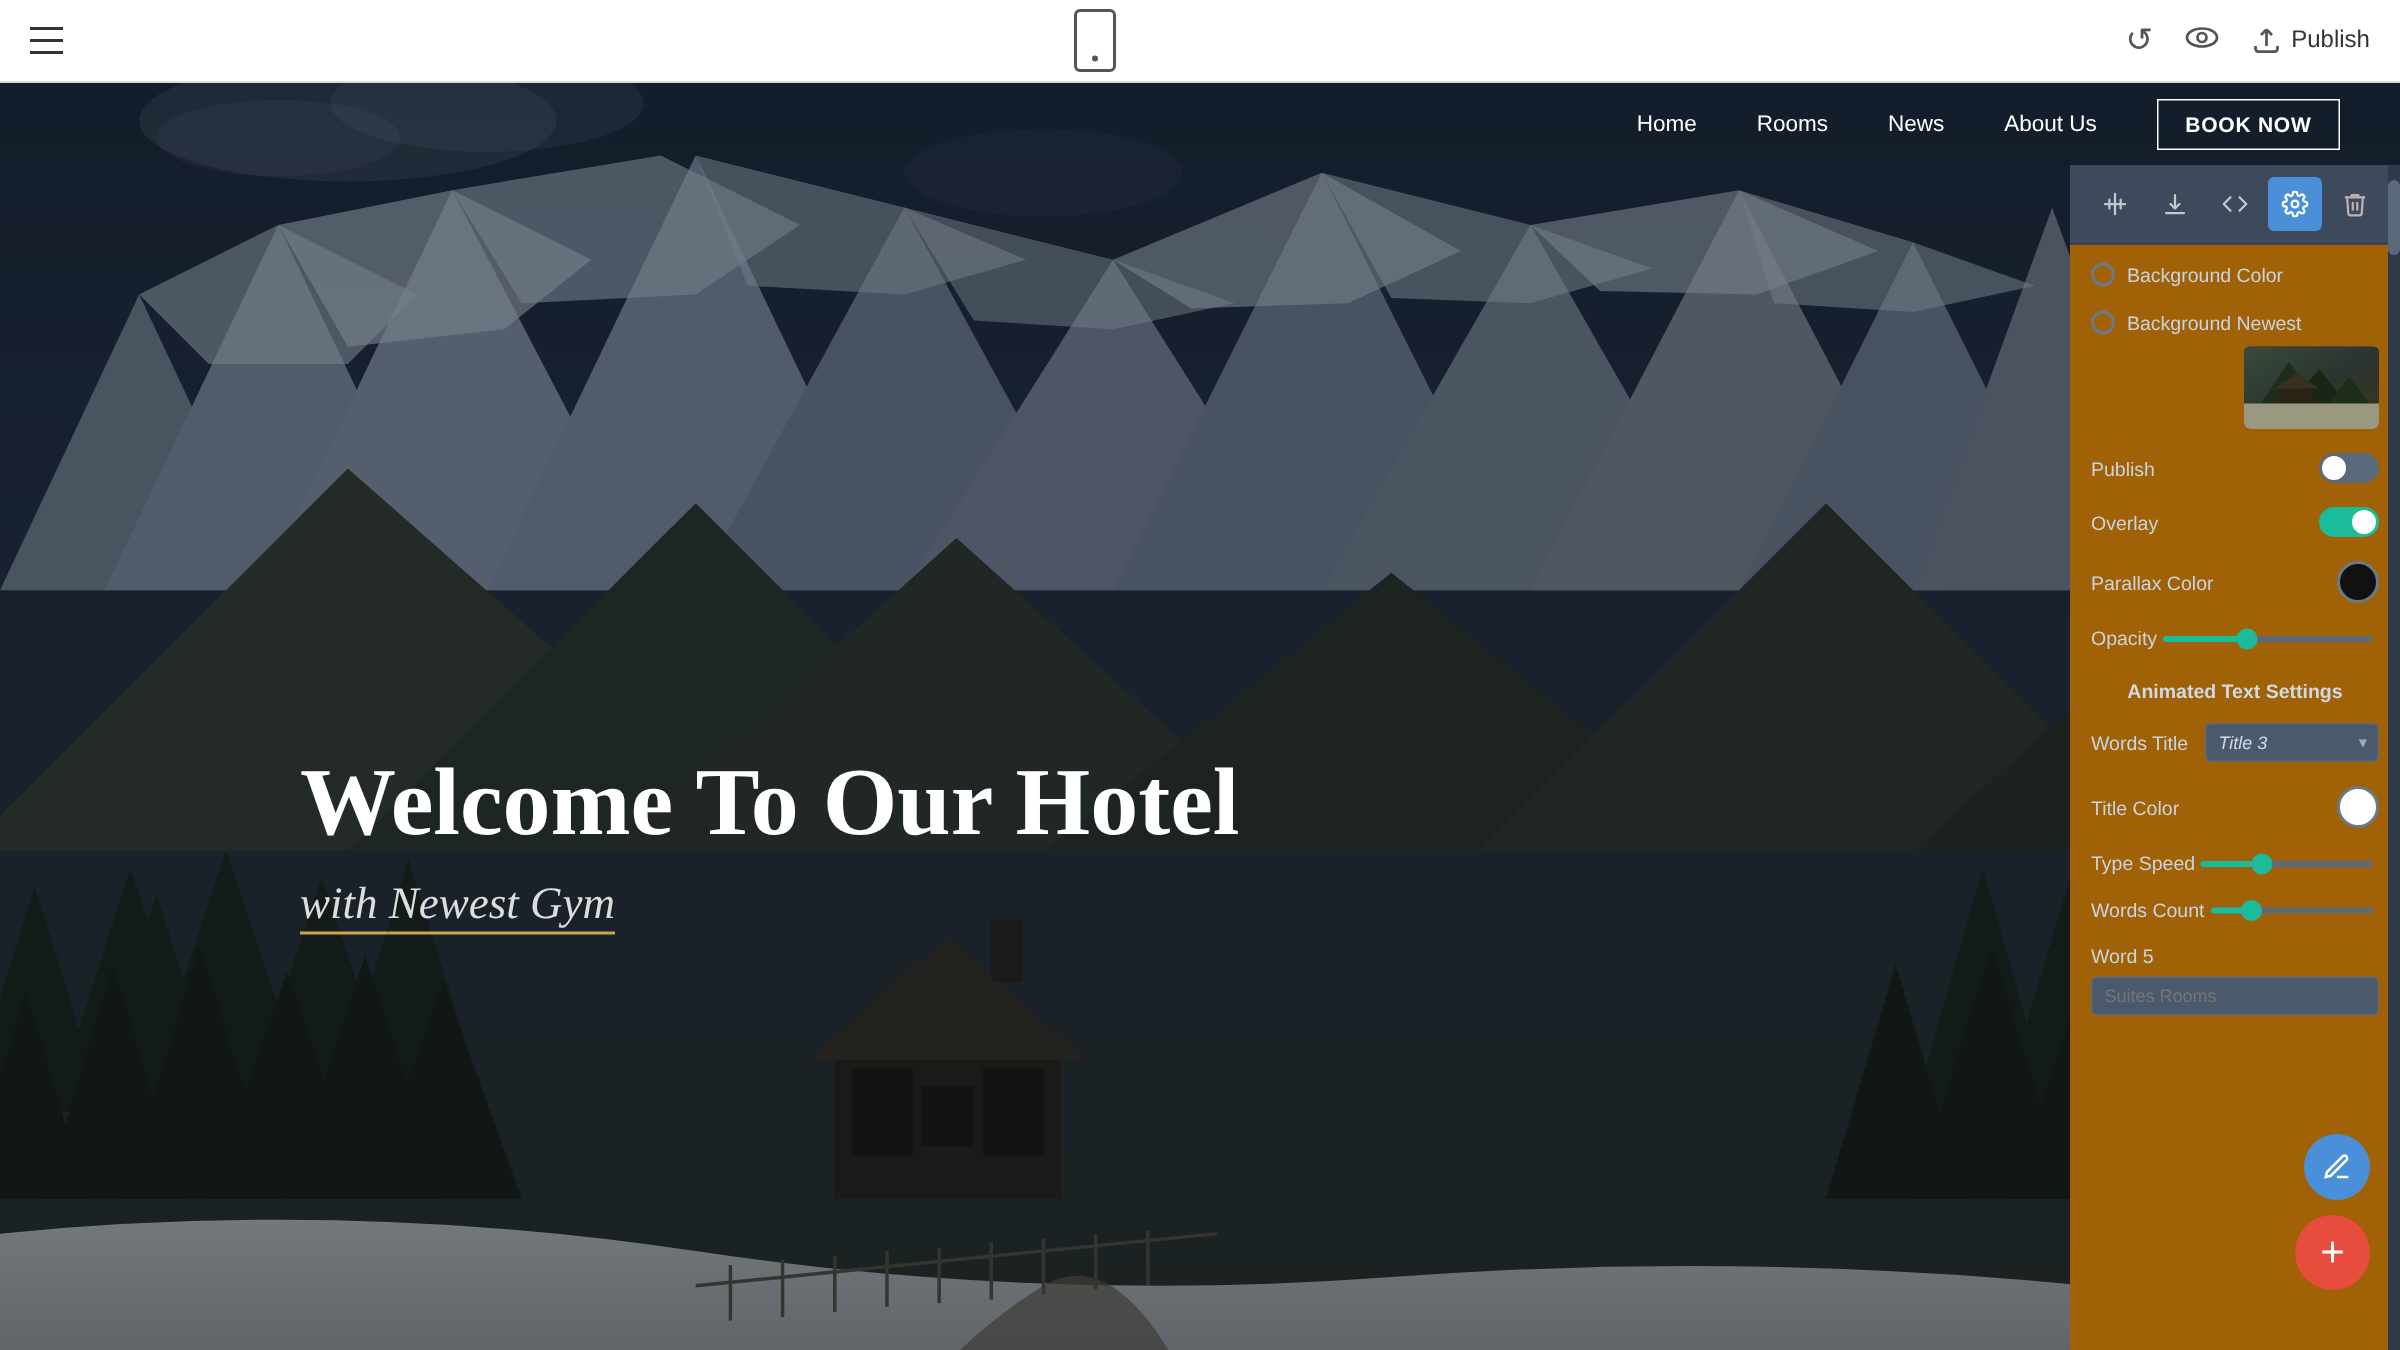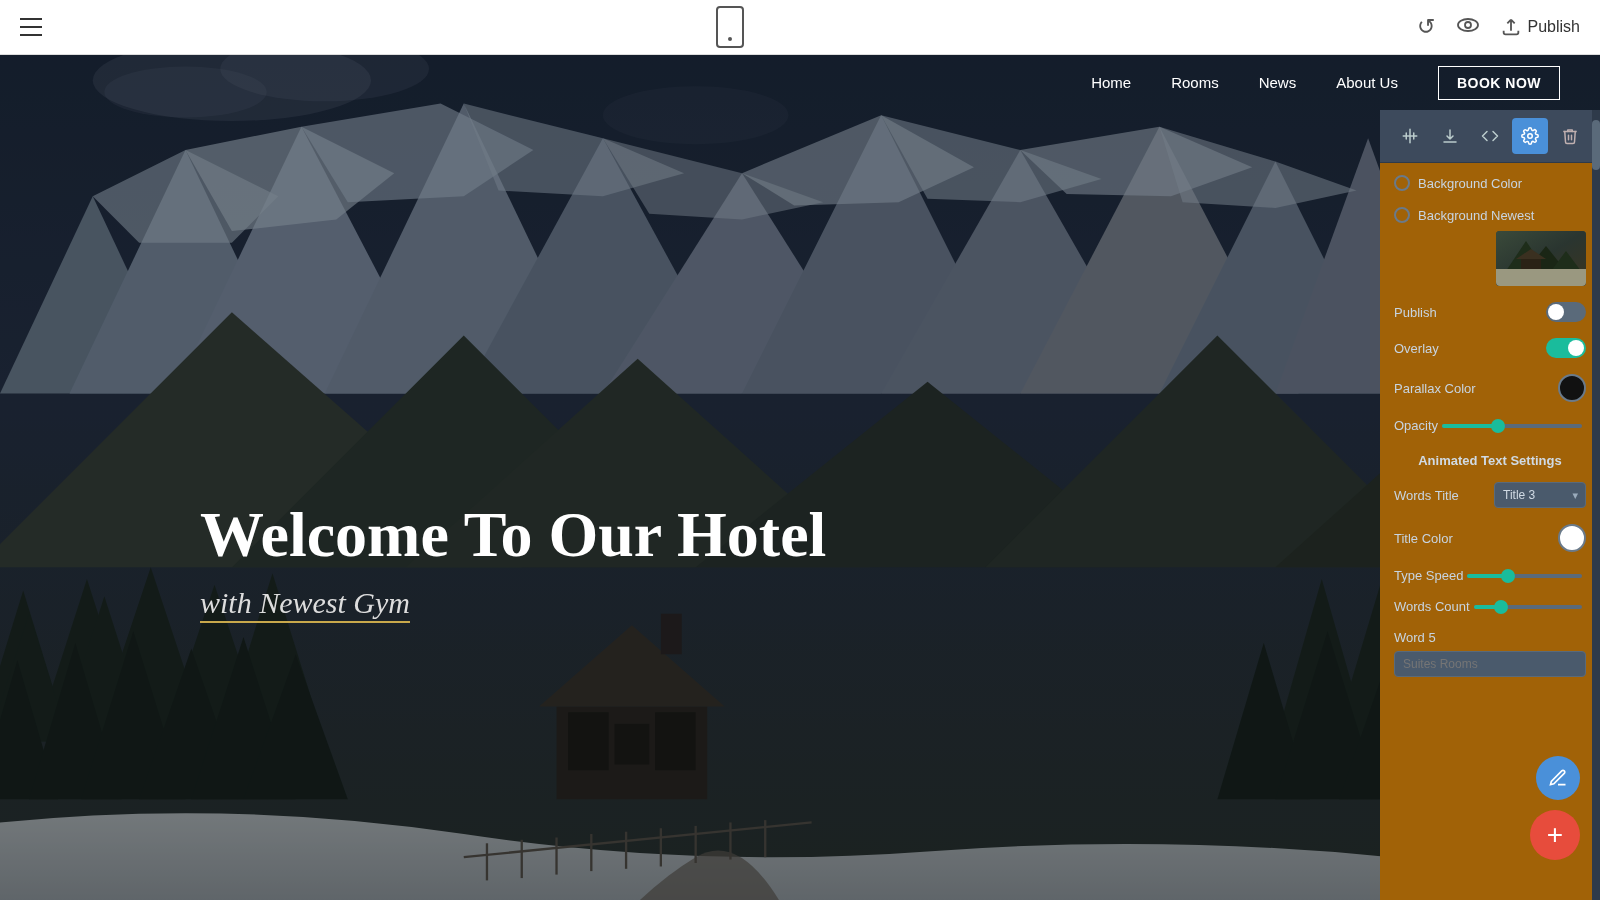--- a/index.html
+++ b/index.html
@@ -156,21 +156,21 @@
     
     .section-header {
       color: #d0dae4; font-size: 13px; font-weight: 600;
       text-align: center; margin: 8px 0 14px; padding-top: 4px;
     }
 
     
     .dropdown-select {
       background: #4a5a6c; border: 1px solid #5a6a7a; color: #d0dae4;
       padding: 5px 8px; border-radius: 4px; font-size: 12px; cursor: pointer;
-      width: 92px; appearance: none; -webkit-appearance: none;
+      width: 116px; appearance: none; font-style: italic; -webkit-appearance: none;
     }
     .dropdown-wrapper { position: relative; }
     .dropdown-wrapper::after {
       content: '▾'; position: absolute; right: 8px; top: 50%; transform: translateY(-50%);
       color: #9aabbc; pointer-events: none; font-size: 11px;
     }
 
     
     .text-input {
       background: #4a5a6c; border: 1px solid #5a6a7a; color: #d0dae4;

